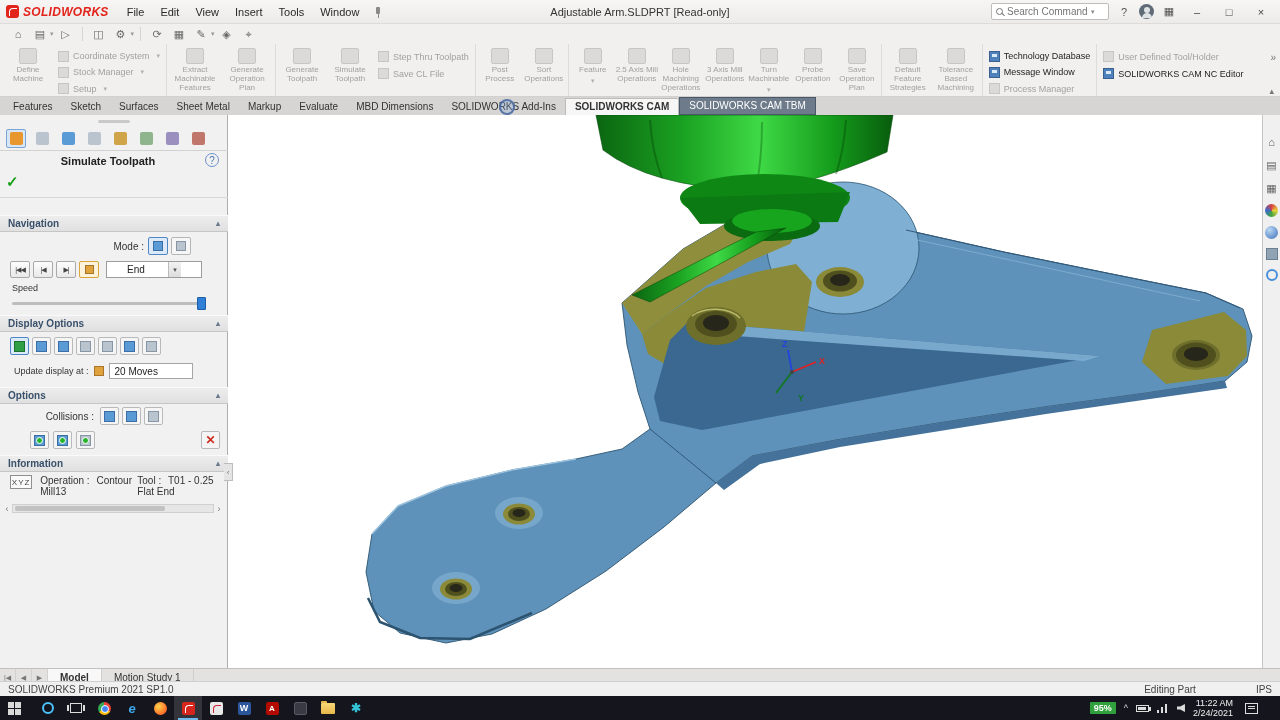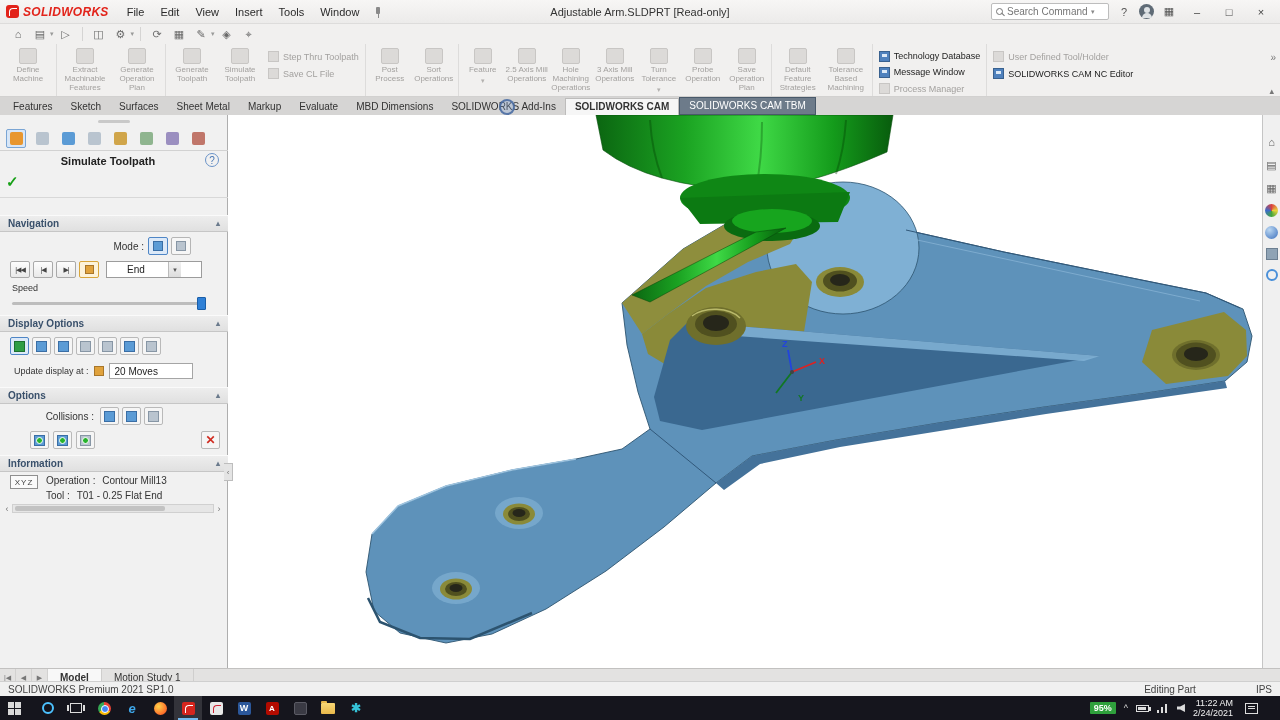--- a/index.html
+++ b/index.html
@@ -210,20 +210,34 @@
     <span class="qb-ico">◈</span>
     <span class="qb-ico">⌖</span>
   </div>
 
   <div class="abs ribbon">
     <div class="rgroup">
       <div class="rbtn-lg w52">
         <span class="ricon"></span>
         <span>Define Machine</span>
       </div>
+      <div class="rstack">
+        <div class="rbtn-sm drop-after">
+          <span class="ricon-s"></span>
+          <span>Coordinate System</span>
+        </div>
+        <div class="rbtn-sm drop-after">
+          <span class="ricon-s"></span>
+          <span>Stock Manager</span>
+        </div>
+        <div class="rbtn-sm drop-after">
+          <span class="ricon-s"></span>
+          <span>Setup</span>
+        </div>
+      </div>
     </div>
     <div class="rgroup">
       <div class="rbtn-lg w52">
         <span class="ricon"></span>
         <span>Extract Machinable Features</span>
       </div>
       <div class="rbtn-lg w52">
         <span class="ricon"></span>
         <span>Generate Operation Plan</span>
       </div>
@@ -270,21 +284,21 @@
       <div class="rbtn-lg w44">
         <span class="ricon"></span>
         <span>Hole Machining Operations</span>
       </div>
       <div class="rbtn-lg w44">
         <span class="ricon"></span>
         <span>3 Axis Mill Operations</span>
       </div>
       <div class="rbtn-lg w44 lg-drop">
         <span class="ricon"></span>
-        <span>Turn Tolerance</span>
+        <span>Turn Machinable</span>
       </div>
       <div class="rbtn-lg w44">
         <span class="ricon"></span>
         <span>Probe Operation</span>
       </div>
       <div class="rbtn-lg w44">
         <span class="ricon"></span>
         <span>Save Operation Plan</span>
       </div>
     </div>
@@ -476,21 +490,21 @@
           <span class="redx">✕</span>
         </span>
     </div>
 
     <div class="sec-h" style="top:340px;">
       <span>Information</span>
       <span class="chev">▴</span>
     </div>
     <div class="prow" style="left:10px;top:360px;gap:8px;align-items:flex-start;">
       <span class="xyz-chip">XYZ</span>
-      <span style="display:flex;flex-direction:column;gap:4px;font-size:10px;color:#333;">
+      <span style="display:flex;flex-direction:row;gap:4px;font-size:10px;color:#333;">
         <span>
           <span>Operation :</span>
           <span style="margin-left:4px;">Contour Mill13</span>
         </span>
         <span>
           <span>Tool :</span>
           <span style="margin-left:4px;">T01 - 0.25 Flat End</span>
         </span>
       </span>
     </div>

